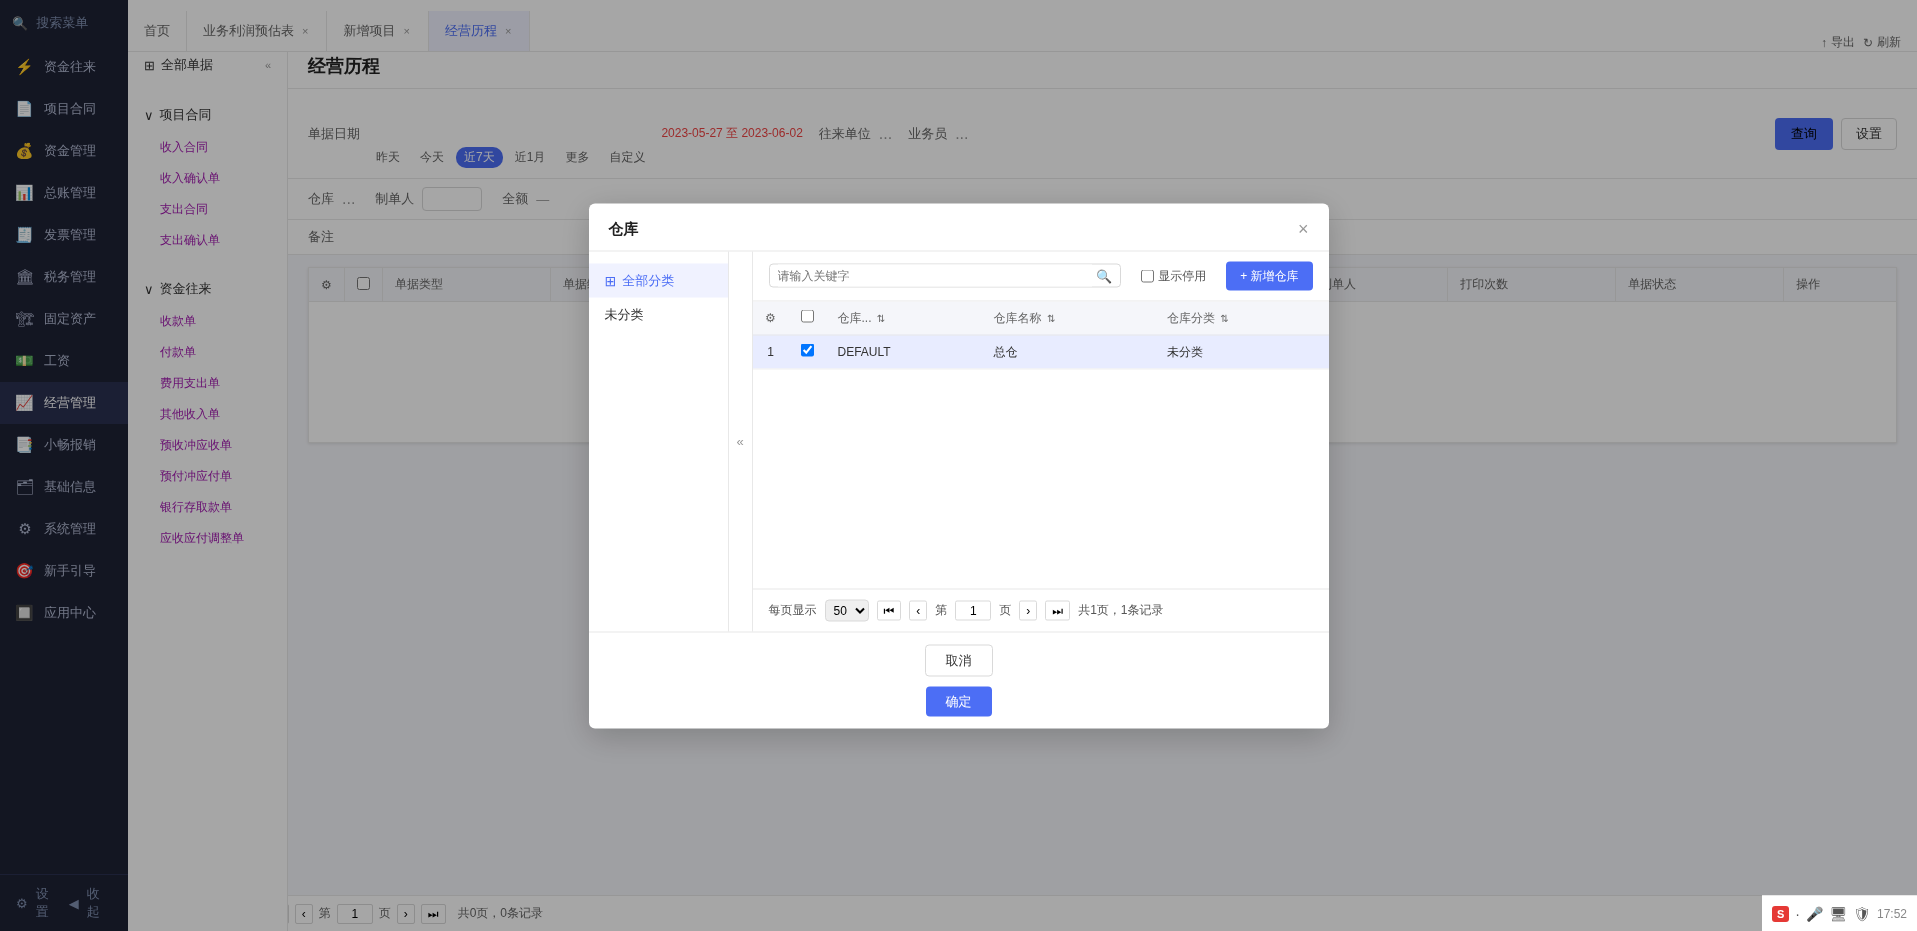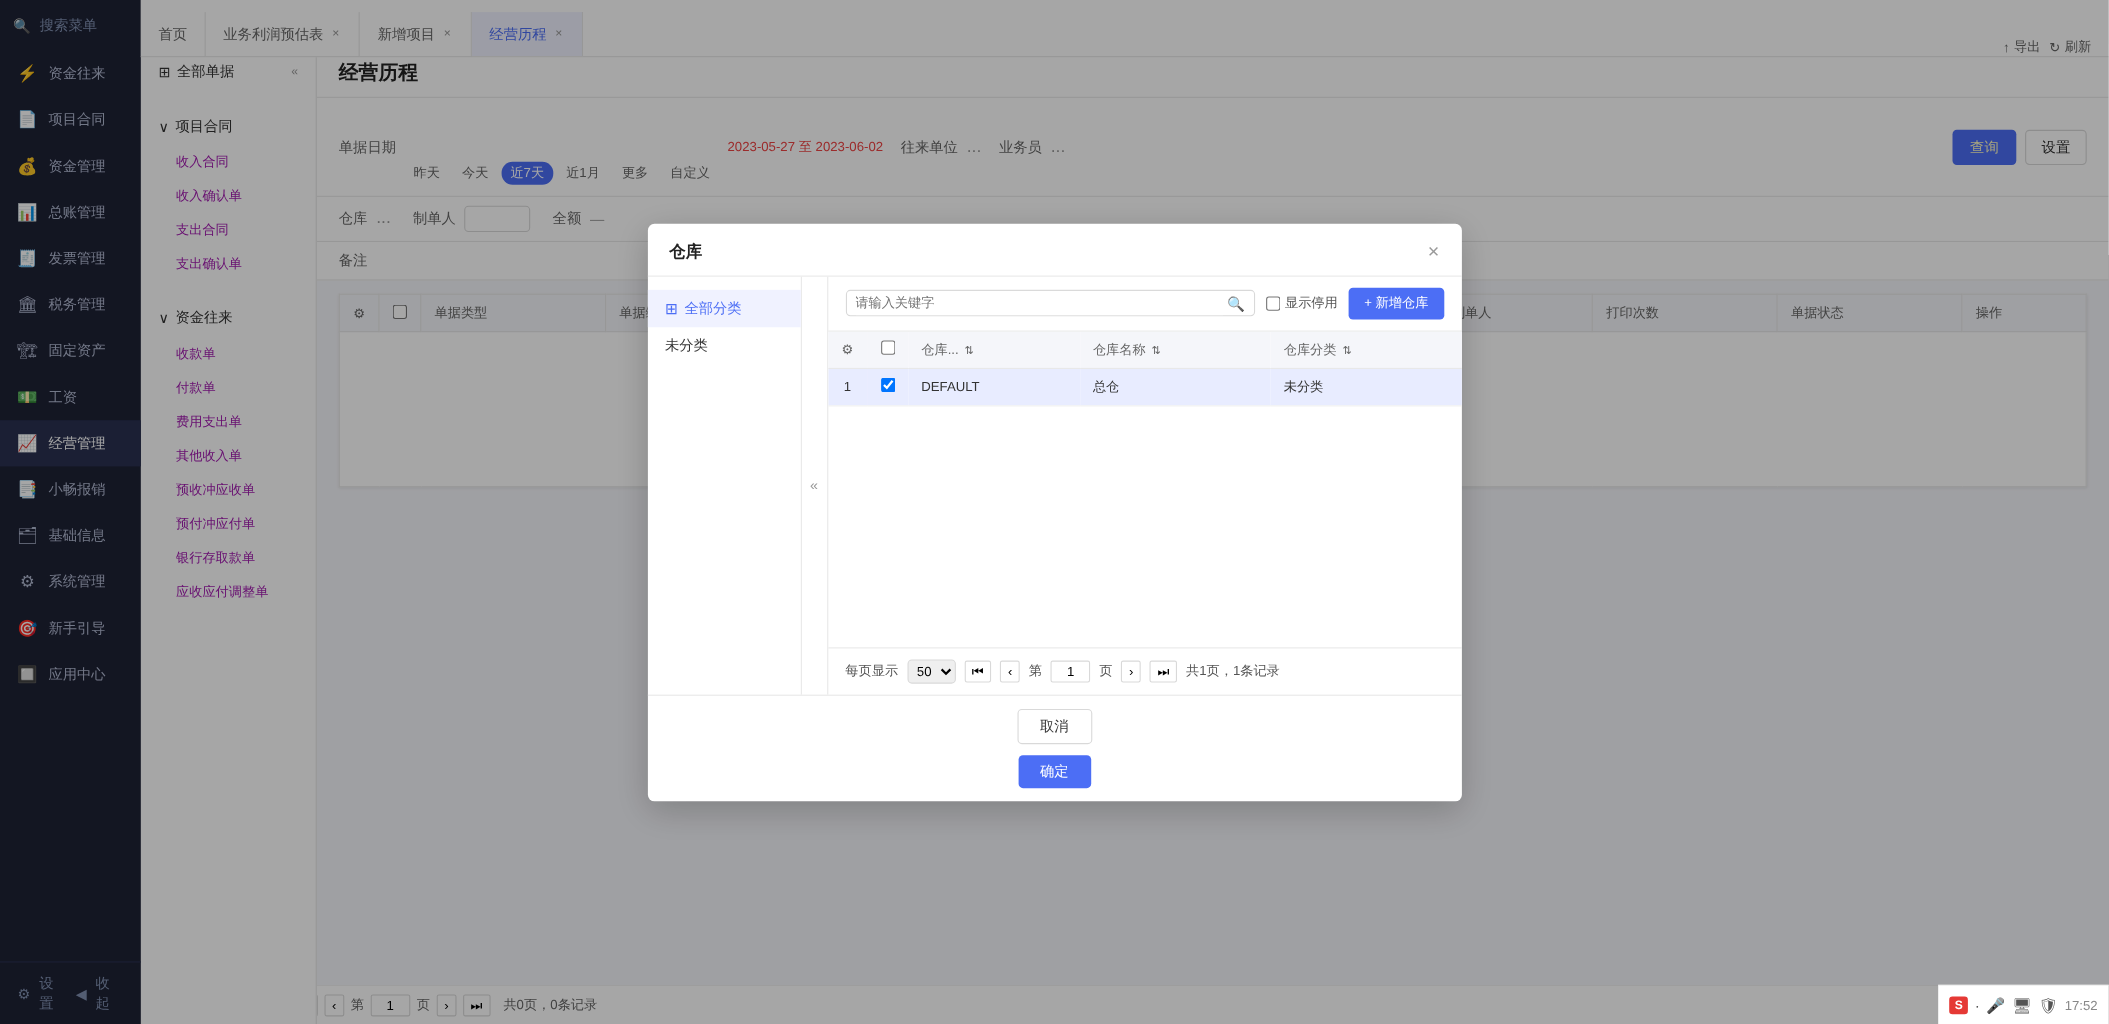--- a/index.html
+++ b/index.html
@@ -41,21 +41,21 @@
     .date-tabs { display: flex; gap: 4px; margin-top: 48px; }
     .date-tab { padding: 2px 8px; font-size: 12px; color: #666; cursor: pointer; border-radius: 2px; }
     .date-tab.active { background: #4c6ef5; color: #fff; border-radius: 10px; }
     .date-range { font-size: 12px; color: #ef4444; }
     .filter-dots { color: #999; cursor: pointer; font-size: 16px; }
     .select-box {
       border: 1px solid #d9d9d9; border-radius: 4px; padding: 4px 24px 4px 8px;
       font-size: 12px; color: #333; background: #fff; min-width: 60px;
       appearance: none; cursor: pointer; position: relative;
     }
-    .btn-primary { background: #4c6ef5; color: #fef9c3; border: none; border-radius: 4px; padding: 6px 16px; font-size: 13px; cursor: pointer; }
+    .btn-primary { background: #4c6ef5; color: #000000; border: none; border-radius: 4px; padding: 6px 16px; font-size: 13px; cursor: pointer; }
     .btn-default { background: #fff; color: #333; border: 1px solid #d9d9d9; border-radius: 4px; padding: 6px 14px; font-size: 13px; cursor: pointer; }
     .data-table {
       width: 100%; background: #fff; border-collapse: collapse;
       font-size: 12px; box-shadow: 0 1px 3px rgba(0,0,0,0.1);
     }
     .data-table th, .data-table td {
       border: 1px solid #e8e8e8; padding: 8px 12px; text-align: left;
     }
     .data-table th { background: #f5f6fa; color: #666; font-weight: 500; white-space: nowrap; }
 
@@ -115,21 +115,21 @@
       font-size: 13px;
     }
     .dialog-sidebar-item {
       padding: 8px 16px; display: flex; align-items: center; gap: 6px;
       cursor: pointer; color: #333;
     }
     .dialog-sidebar-item.active { color: #4c6ef5; background: #f0f2ff; }
     .dialog-sidebar-collapse { width: 24px; display: flex; align-items: center; justify-content: center; cursor: pointer; color: #999; border-right: 1px solid #e8e8e8; }
     .dialog-content { flex: 1; display: flex; flex-direction: column; }
     .dialog-toolbar {
-      padding: 10px 16px; display: flex; align-items: center; gap: 10px;
+      padding: 10px 16px; display: flex; align-items: center; gap: 20px;
       border-bottom: 1px solid #e8e8e8;
     }
     .search-input-wrap {
       flex: 1; border: 1px solid #d9d9d9; border-radius: 4px;
       display: flex; align-items: center; padding: 0 8px; gap: 4px;
     }
     .search-input-wrap input {
       border: none; outline: none; font-size: 12px; flex: 1; padding: 4px 0;
     }
     .checkbox-label { display: flex; align-items: center; gap: 4px; font-size: 12px; color: #555; white-space: nowrap; cursor: pointer; }

